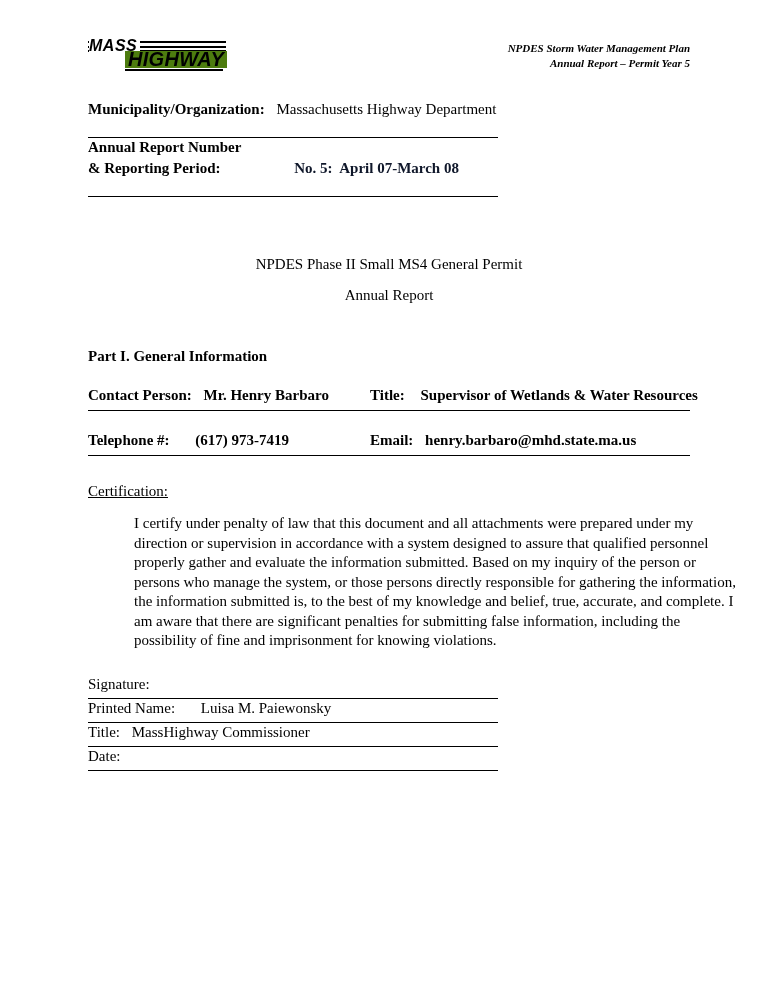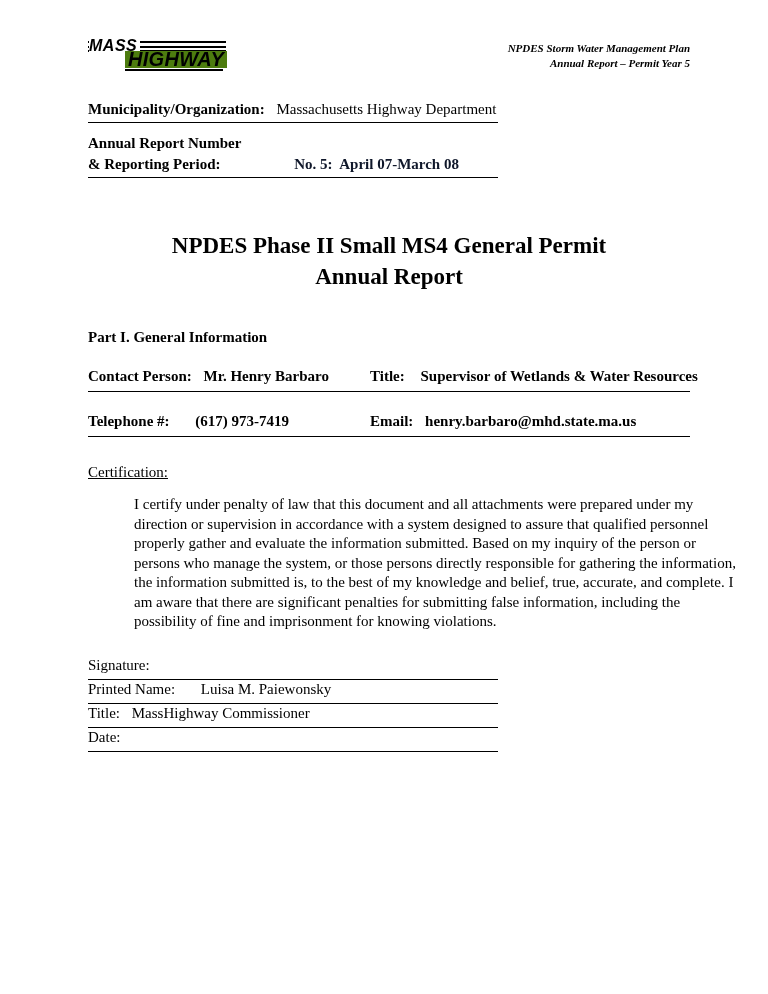--- a/index.html
+++ b/index.html
@@ -79,22 +79,21 @@
     font-weight: bold;
     font-style: italic;
     line-height: 15px;
     padding-top: 3px;
   }
 
   
   .field-row {
     width: 410px;
     border-bottom: 1.5px solid #000;
-    padding-bottom: 3px;
-    margin-bottom: 11px;
+    padding-bottom: 18px;
     font-weight: bold;
     line-height: 19px;
     white-space: nowrap;
   }
   .field-row .value { margin-left: 8px; }
   .field-row .value.normal { font-weight: normal; }
 
   .field-multiline-top {
     font-weight: bold;
     line-height: 19px;
@@ -102,22 +101,22 @@
   }
   .report-value {
     margin-left: 70px;
     white-space: pre;
   }
 
   
   .main-title {
     margin-top: 52px;
     text-align: center;
-    font-weight: bold;
-    font-size: 23px;
+    font-weight: normal;
+    font-size: 15px;
     line-height: 31px;
   }
 
   
   .part-heading {
     margin-top: 36px;
     font-weight: bold;
     line-height: 19px;
   }
 

